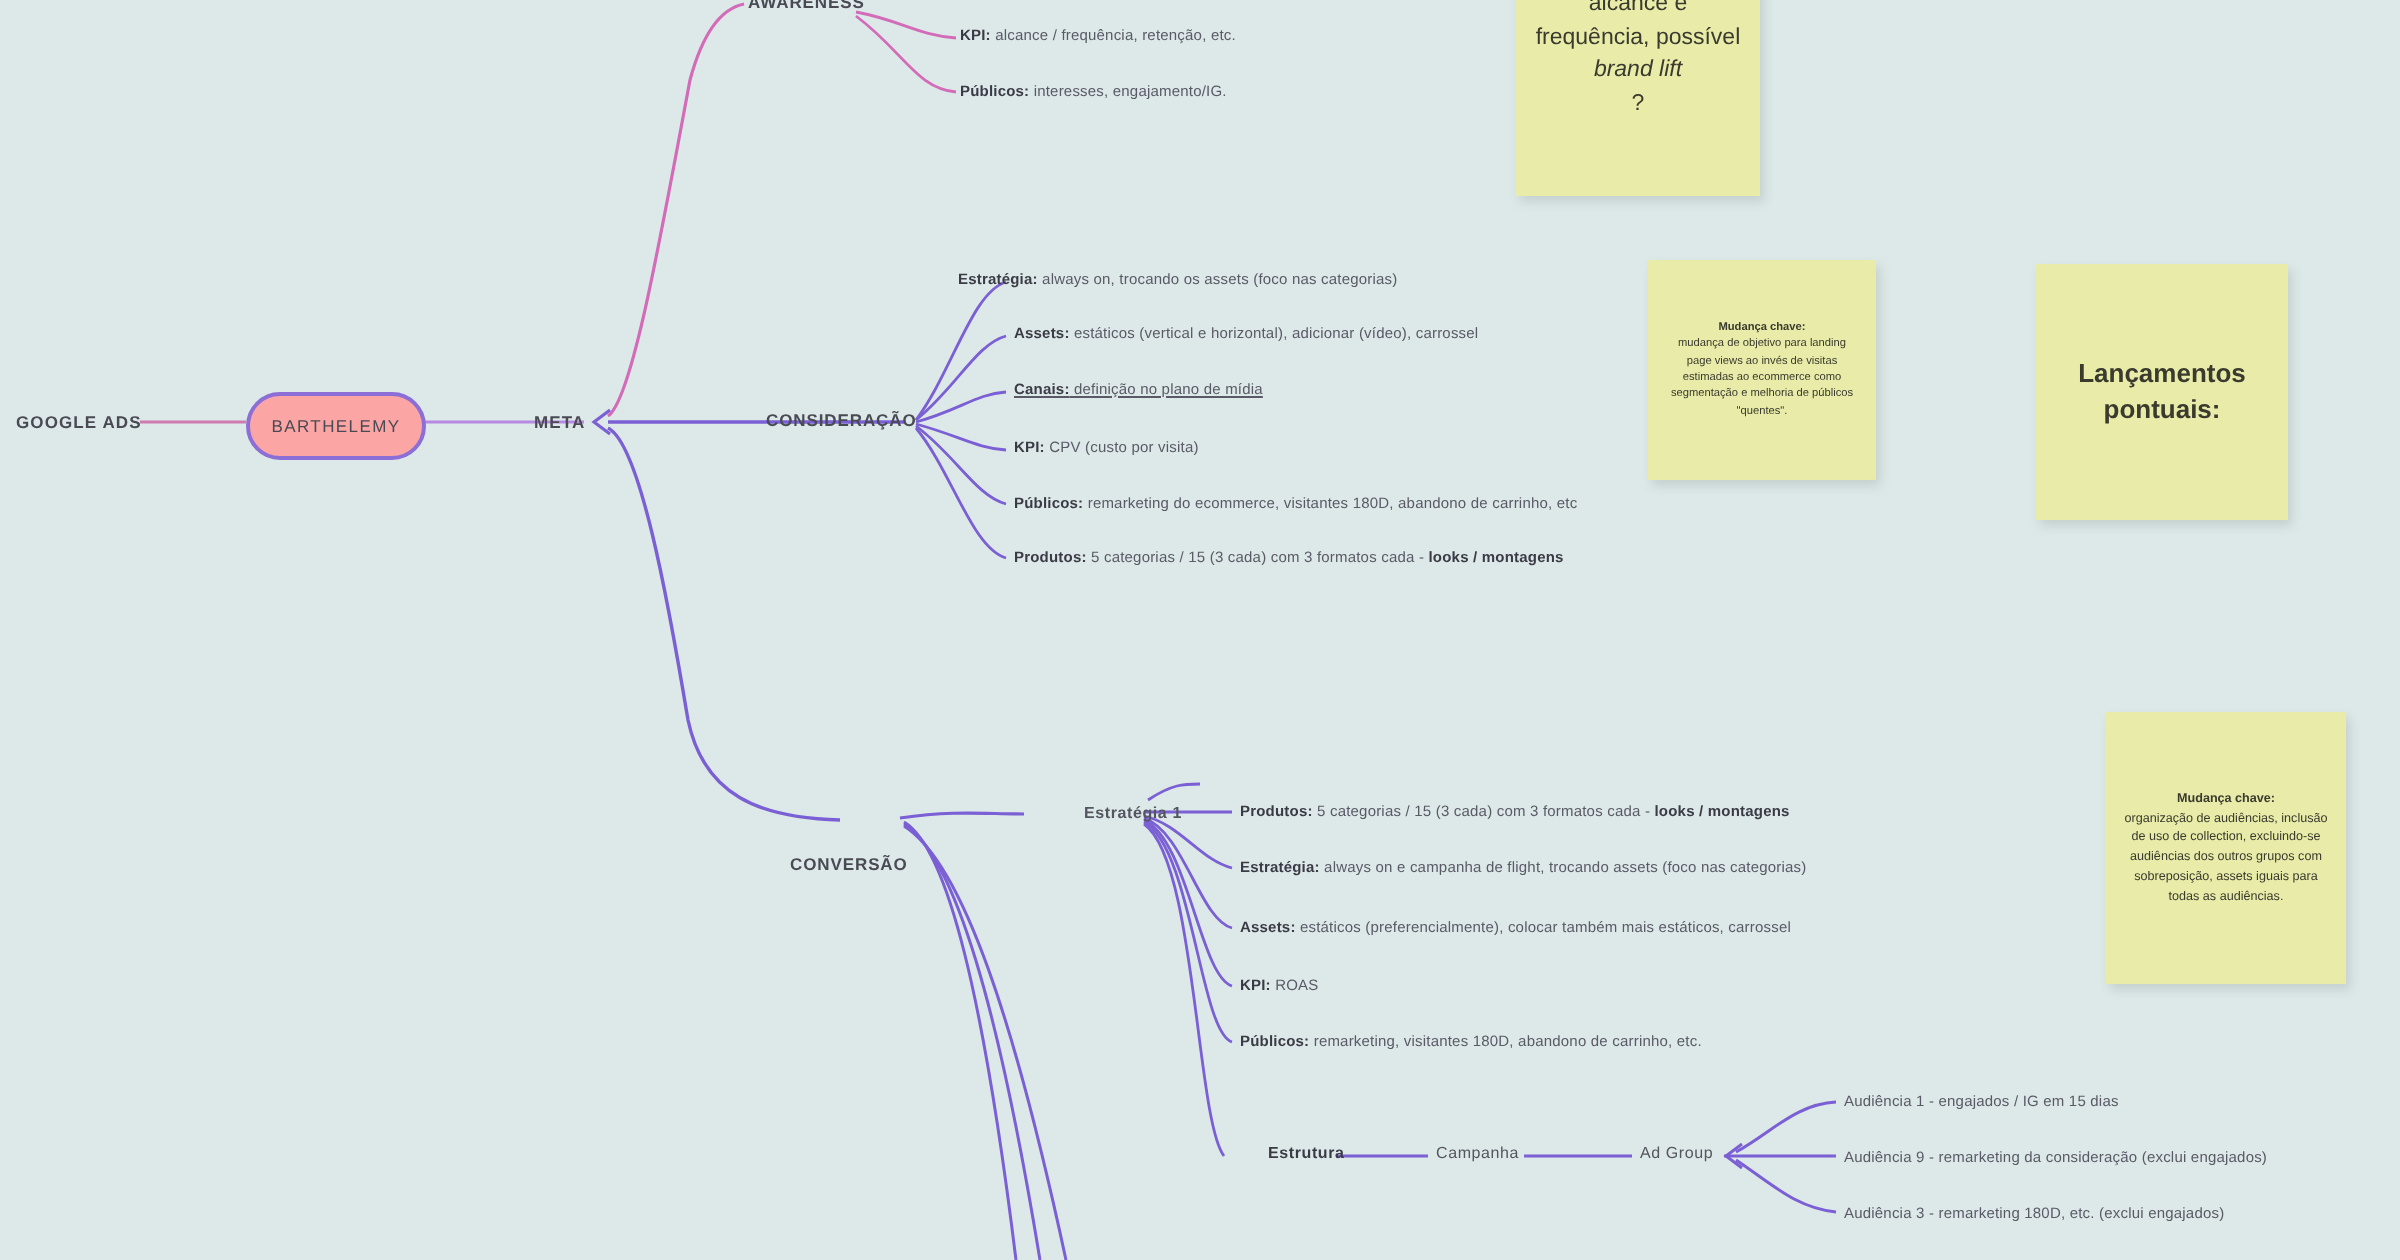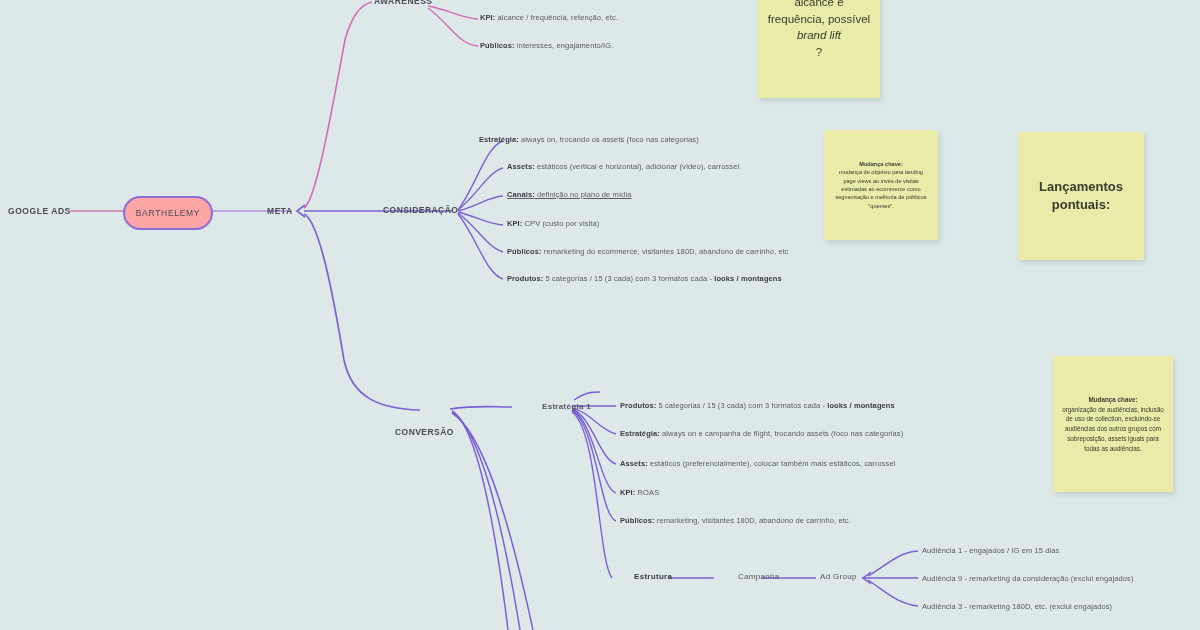--- a/index.html
+++ b/index.html
@@ -143,21 +143,21 @@
     <b>Assets:</b><span> estáticos (preferencialmente), colocar também mais estáticos, carrossel</span>
   </div>
   <div class="node lvl3" style="left:620px;top:488px;">
     <b>KPI:</b><span> ROAS</span>
   </div>
   <div class="node lvl3" style="left:620px;top:516px;">
     <b>Públicos:</b><span> remarketing, visitantes 180D, abandono de carrinho, etc.</span>
   </div>
 
   <div class="node struct bold" style="left:618px;top:572px;margin-left:16px;">Estrutura</div>
-  <div class="node struct" style="left:738px;top:572px;">Campanha</div>
+  <div class="node struct" style="left:718px;top:572px;">Campanha</div>
   <div class="node struct" style="left:820px;top:572px;">Ad Group</div>
 
   <div class="node lvl4" style="left:922px;top:546px;">Audiência 1 - engajados / IG em 15 dias</div>
   <div class="node lvl4" style="left:922px;top:574px;">Audiência 9 - remarketing da consideração (exclui engajados)</div>
   <div class="node lvl4" style="left:922px;top:602px;">Audiência 3 - remarketing 180D, etc. (exclui engajados)</div>
 
   <div class="sticky sticky-1" style="left:758px;top:-60px;width:122px;height:158px;">
     <span>
       <span>mensuração de alcance e frequência, possível </span><i>brand lift</i><span>?</span>
     </span>

